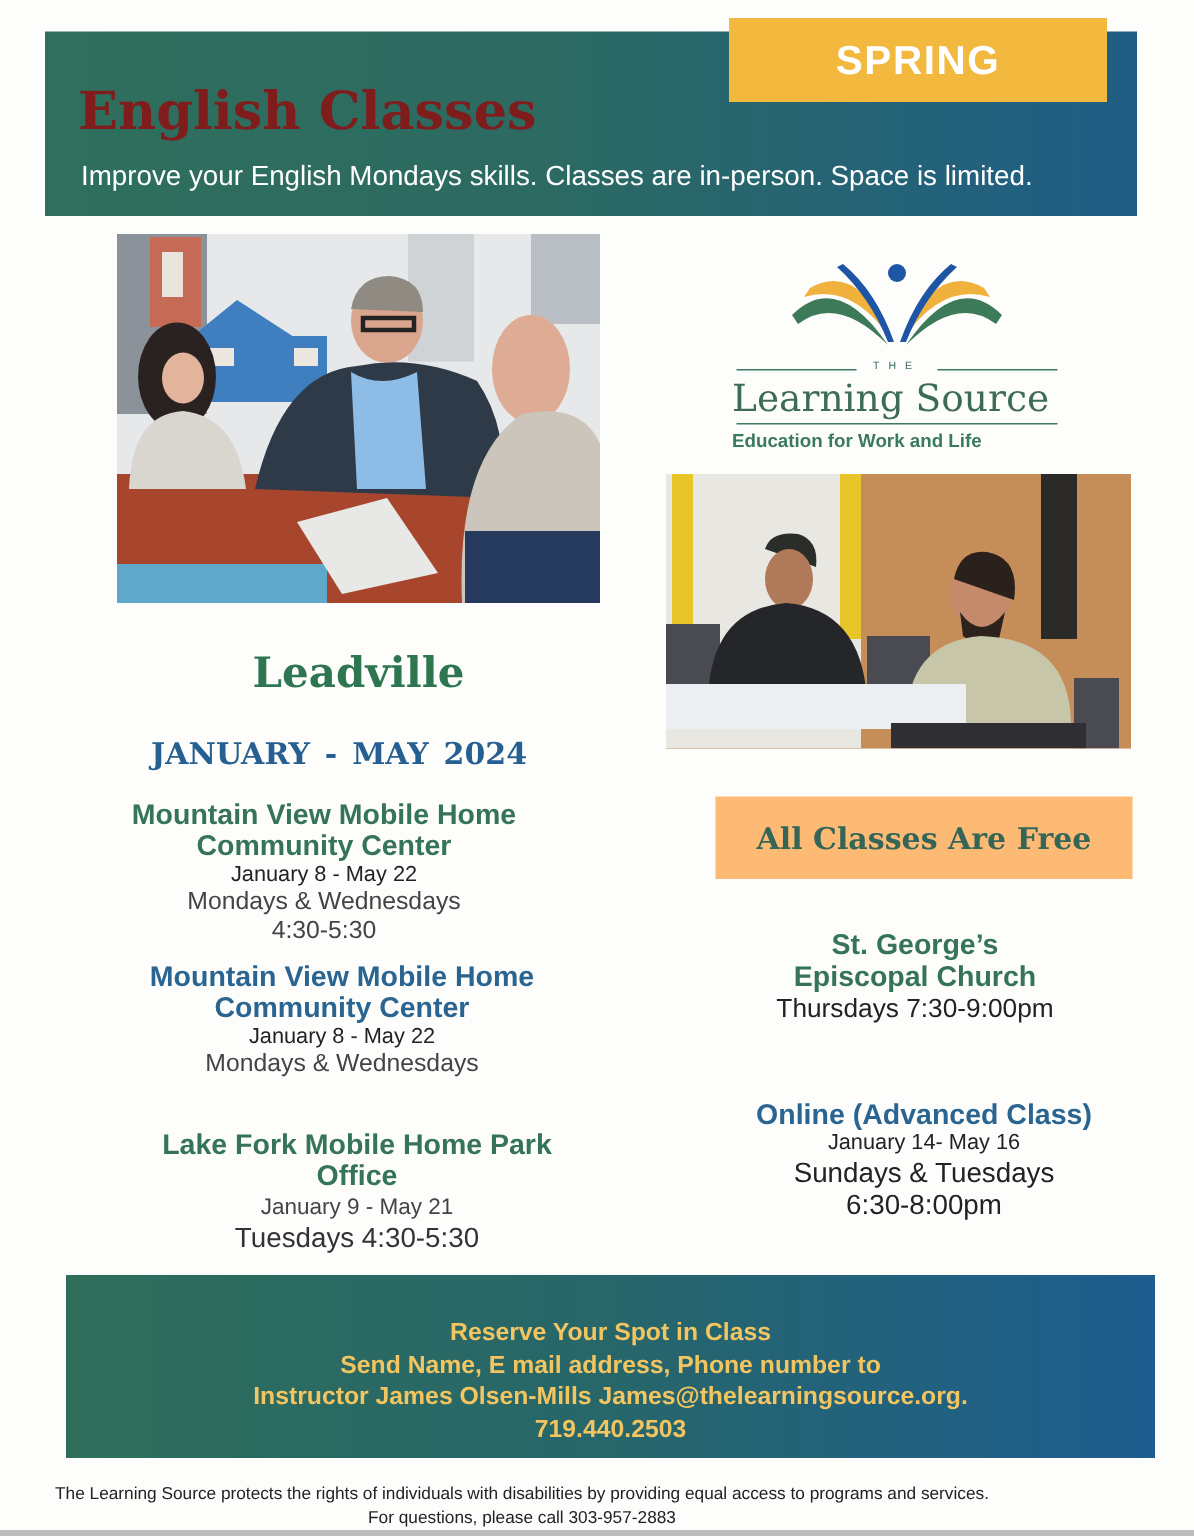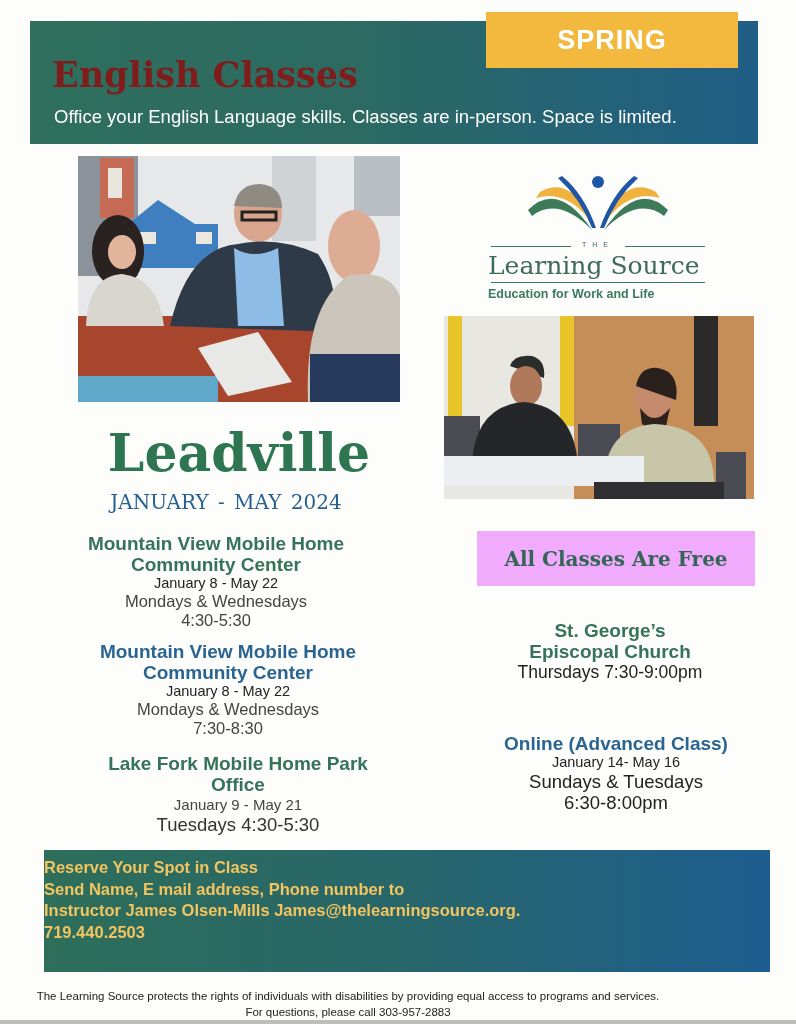--- a/index.html
+++ b/index.html
@@ -18,45 +18,45 @@
   .photo2 { left:444px; top:316px; width:310px; height:183px; overflow:hidden; background:#c08a55; }
   
   .logo { left:488px; top:170px; width:220px; height:140px; }
   .logo-the { left:488px; top:241px; width:220px; text-align:center; font-size:7px; letter-spacing:6px; color:#3c6a5a; }
   .logo-rule1 { left:491px; top:246px; width:80px; height:1px; background:#3c7a63; }
   .logo-rule2 { left:625px; top:246px; width:80px; height:1px; background:#3c7a63; }
   .logo-rule3 { left:491px; top:282px; width:214px; height:1px; background:#3c7a63; }
   .logo-name { left:488px; top:251px; width:220px; font-family:"DejaVu Serif", serif; font-size:25px; color:#3d6b59; }
   .logo-tag { left:488px; top:287px; width:220px; text-align:left; font-size:12.5px; font-weight:bold; color:#3b7a60; }
   
-  .city { left:78px; top:422px; width:322px; text-align:center; font-family:"DejaVu Serif", serif; font-weight:bold; font-size:52px; color:#2e7552; }
-  .dates { left:66px; top:490px; width:320px; text-align:center; font-family:"DejaVu Serif", serif; font-weight:normal; font-size:20px; color:#265f92; word-spacing:3px; }
+  .city { left:78px; top:432px; width:322px; text-align:center; font-family:"DejaVu Serif", serif; font-weight:bold; font-size:28px; color:#2e7552; }
+  .dates { left:66px; top:490px; width:320px; text-align:center; font-family:"DejaVu Serif", serif; font-weight:bold; font-size:20px; color:#265f92; word-spacing:3px; }
   .loc { position:absolute; text-align:center; }
   .loc .name { font-weight:bold; font-size:19px; line-height:21px; }
   .loc .range { font-size:14.5px; line-height:17px; color:#222; }
   .loc .days { font-size:16.5px; line-height:19px; color:#444; }
   .green { color:#35735a; }
   .blue { color:#2a6592; }
   
-  .free { left:477px; top:531px; width:278px; height:55px; background:#f0abfc; color:#356556;
+  .free { left:477px; top:531px; width:278px; height:55px; background:#fdba74; color:#356556;
     font-family:"DejaVu Serif", serif; font-weight:bold; font-size:20px; display:flex; align-items:center; justify-content:center; }
   
   .reserve { left:44px; top:850px; width:726px; height:122px;
     background:linear-gradient(90deg,#2e6e5a 0%,#27666a 50%,#1d5d8f 100%);
-    color:#f3c560; font-weight:bold; text-align:left; font-size:16.5px; line-height:21.5px; padding-top:7px; box-sizing:border-box; }
+    color:#f3c560; font-weight:bold; text-align:center; font-size:16.5px; line-height:21.5px; padding-top:28px; box-sizing:border-box; }
   .footer { left:0; top:988px; width:696px; text-align:center; font-size:11.5px; line-height:16px; color:#222; }
   .footbar { left:0; top:1020px; width:796px; height:4px; background:#bdbdbd; }
 </style>
 </head>
 <body>
 
 <div class="abs banner"></div>
 <div class="abs spring">SPRING</div>
 <div class="abs title">English Classes</div>
-<div class="abs subtitle">Office your English Language skills. Classes are in-person. Space is limited.</div>
+<div class="abs subtitle">Improve your English Mondays skills. Classes are in-person. Space is limited.</div>
 
 <div class="abs photo1">
   <svg width="322" height="246" viewBox="0 0 322 246">
     <rect x="0" y="0" width="322" height="246" fill="#e6e8ea"></rect>
     <rect x="0" y="0" width="60" height="120" fill="#8c9299"></rect>
     <rect x="22" y="2" width="34" height="60" fill="#c46a55"></rect>
     <rect x="30" y="12" width="14" height="30" fill="#e9e4dc"></rect>
     <polygon points="48,70 80,44 120,70" fill="#3f7fc0"></polygon>
     <rect x="50" y="68" width="90" height="44" fill="#3f7fc0"></rect>
     <rect x="62" y="76" width="16" height="12" fill="#ece8e0"></rect>
@@ -129,21 +129,20 @@
   <div class="range">January 8 - May 22</div>
   <div class="days">Mondays &amp; Wednesdays</div>
   <div class="days">4:30-5:30</div>
 </div>
 
 <div class="loc" style="left:68px; top:641px; width:320px;">
   <div class="name blue">Mountain View Mobile Home</div>
   <div class="name blue">Community Center</div>
   <div class="range">January 8 - May 22</div>
   <div class="days">Mondays &amp; Wednesdays</div>
-  <div class="days">7:30-8:30</div>
 </div>
 
 <div class="loc" style="left:78px; top:753px; width:320px;">
   <div class="name green">Lake Fork Mobile Home Park</div>
   <div class="name green">Office</div>
   <div class="days" style="color:#444; font-size:15px;">January 9 - May 21</div>
   <div class="days" style="font-size:18.5px; line-height:22px; color:#333;">Tuesdays 4:30-5:30</div>
 </div>
 
 <div class="abs free">All Classes Are Free</div>

